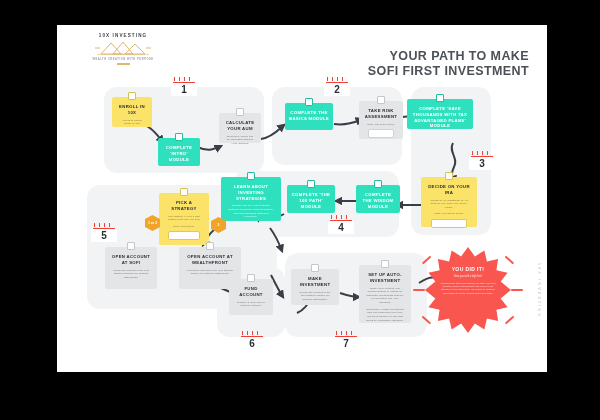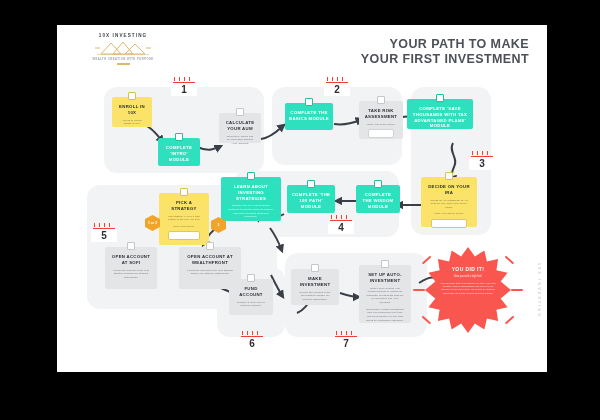--- a/index.html
+++ b/index.html
@@ -26,21 +26,21 @@
     font-weight: 700; transform: scaleY(1.15);
   }
   .logo-mtn { width: 56px; height: 17px; margin-top: 1px; }
   .logo-tag {
     font-size: 2.6px; letter-spacing: .55px; color: #9aa0a8;
     margin-top: 2px; font-weight: 700;
   }
   .logo-bar { width: 13px; height: 1.5px; background: #dcb871; margin-top: 2px; }
 
   #title {
-    position: absolute; right: 18px; top: 12px;
+    position: absolute; right: 18px; top: 24px;
     text-align: right;
     font-size: 12.5px; font-weight: 700; line-height: 1.18;
     letter-spacing: .4px; color: #4c5157;
   }
 
   
   .group {
     position: absolute;
     background: #f2f3f4;
     border-radius: 13px;
@@ -166,21 +166,21 @@
       <line x1="0" y1="9" x2="5" y2="9" stroke="#dcb871" stroke-width="1"></line>
       <line x1="51" y1="9" x2="56" y2="9" stroke="#dcb871" stroke-width="1"></line>
       <line x1="2" y1="15.6" x2="54" y2="15.6" stroke="#dcb871" stroke-width=".6"></line>
     </svg>
     <div class="logo-tag">WEALTH CREATION WITH PURPOSE</div>
     <div class="logo-bar"></div>
   </div>
 
   <div id="title">
     <div>YOUR PATH TO MAKE</div>
-    <div>YOUR FIRST INVESTMENT</div>
+    <div>SOFI FIRST INVESTMENT</div>
   </div>
 
   <div class="group" style="left:47px;  top:62px;  width:160px; height:86px;"></div>
   <div class="group" style="left:215px; top:62px; width:130px; height:78px;"></div>
   <div class="group" style="left:354px; top:62px; width:80px;  height:148px;"></div>
   <div class="group" style="left:176px; top:146px; width:166px; height:66px;"></div>
   <div class="group" style="left:30px;  top:160px; width:190px; height:124px;"></div>
   <div class="group" style="left:160px; top:242px; width:68px;  height:70px;"></div>
   <div class="group" style="left:228px; top:228px; width:142px; height:84px;"></div>
 

